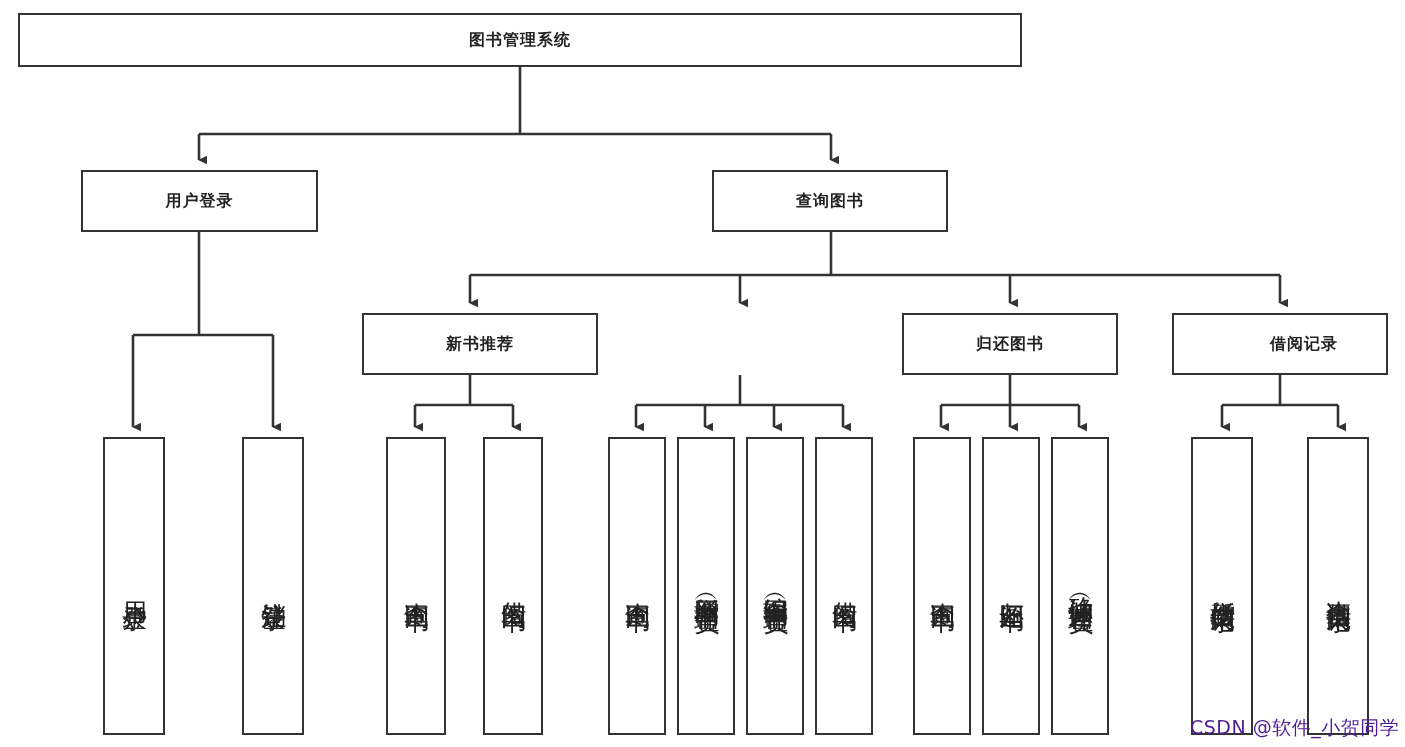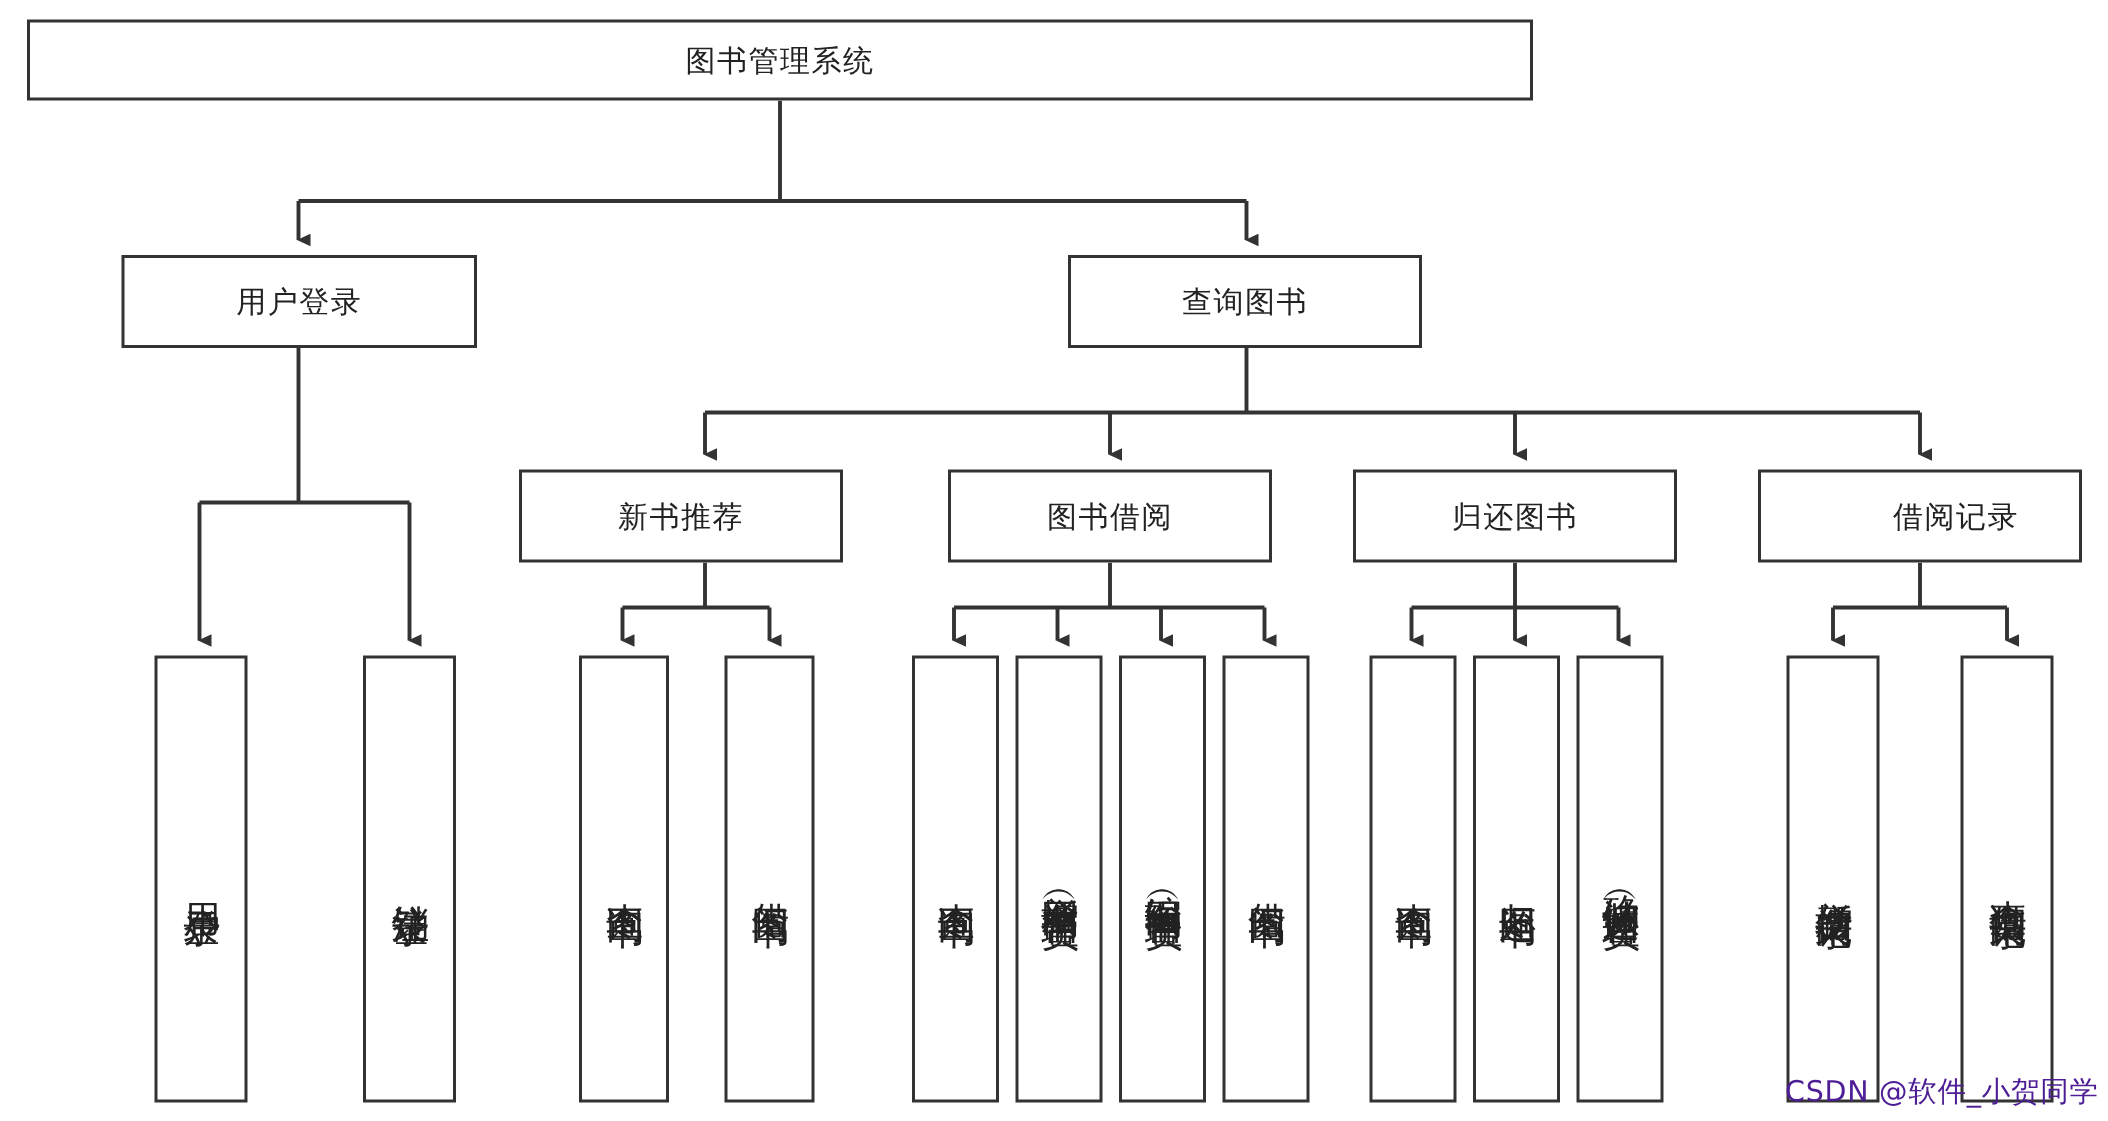--- a/index.html
+++ b/index.html
@@ -29,22 +29,23 @@
     position: absolute;
     box-sizing: border-box;
     background: #ffffff;
     border: 2.5px solid #333333;
     display: flex;
     align-items: center;
     justify-content: center;
     color: #222222;
   }
   .node.horiz {
-    font-size: 20px;
+    font-size: 16px;
     letter-spacing: 1px;
+    font-weight: bold;
   }
   .node.vert {
     writing-mode: vertical-rl;
     text-orientation: upright;
     font-size: 25px;
     letter-spacing: 2px;
     line-height: 1.05;
     padding-top: 6px;
     padding-bottom: 6px;
   }
@@ -121,25 +122,22 @@
     <span>图书管理系统</span>
   </div>
 
   <div class="node horiz" style="left:81px; top:170px; width:237px; height:62px;">
     <span>用户登录</span>
   </div>
   <div class="node horiz" style="left:712px; top:170px; width:236px; height:62px;">
     <span>查询图书</span>
   </div>
 
-  <div class="node horiz" style="left:346px; top:313px; width:216px; height:62px;">
+  <div class="node horiz" style="left:362px; top:313px; width:236px; height:62px;">
     <span>新书推荐</span>
-  </div>
-  <div class="node horiz" style="left:632px; top:313px; width:216px; height:62px;">
-    <span>图书借阅</span>
   </div>
   <div class="node horiz" style="left:902px; top:313px; width:216px; height:62px;">
     <span>归还图书</span>
   </div>
   <div class="node horiz" style="left:1172px; top:313px; width:216px; height:62px;padding-left:48px;">
     <span>借阅记录</span>
   </div>
 
   <div class="node vert" style="left:103px; top:437px; width:62px; height:298px;">
     <span class="vlabel">用户登录</span>

